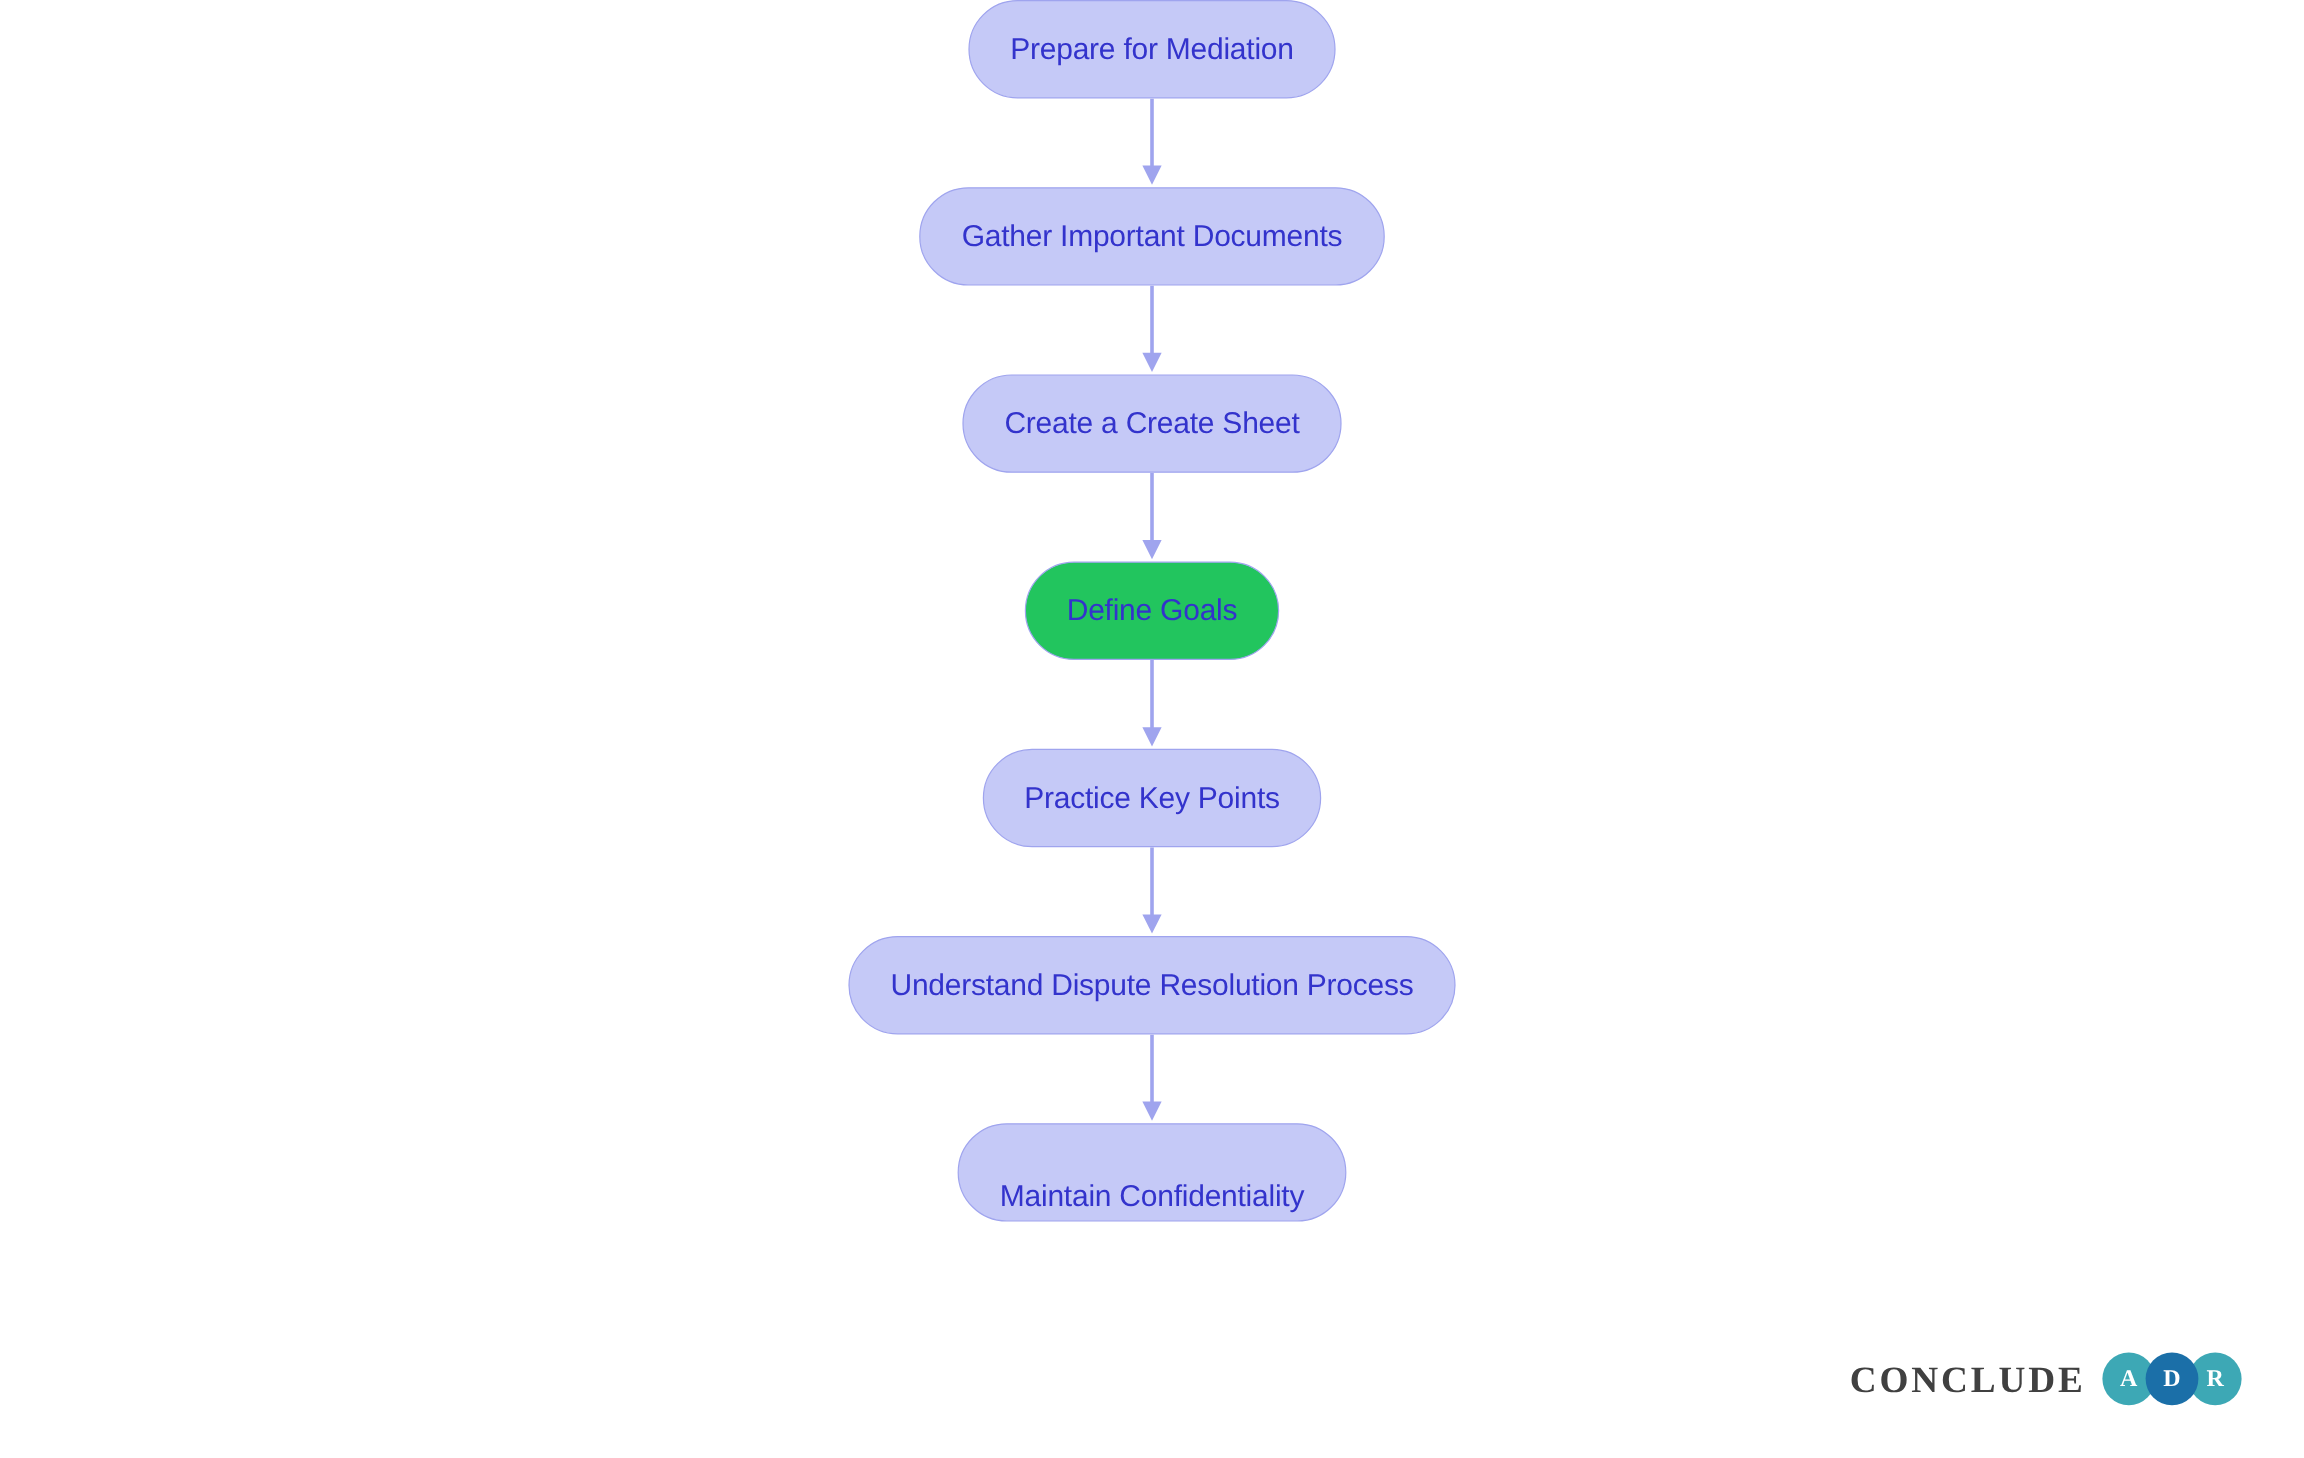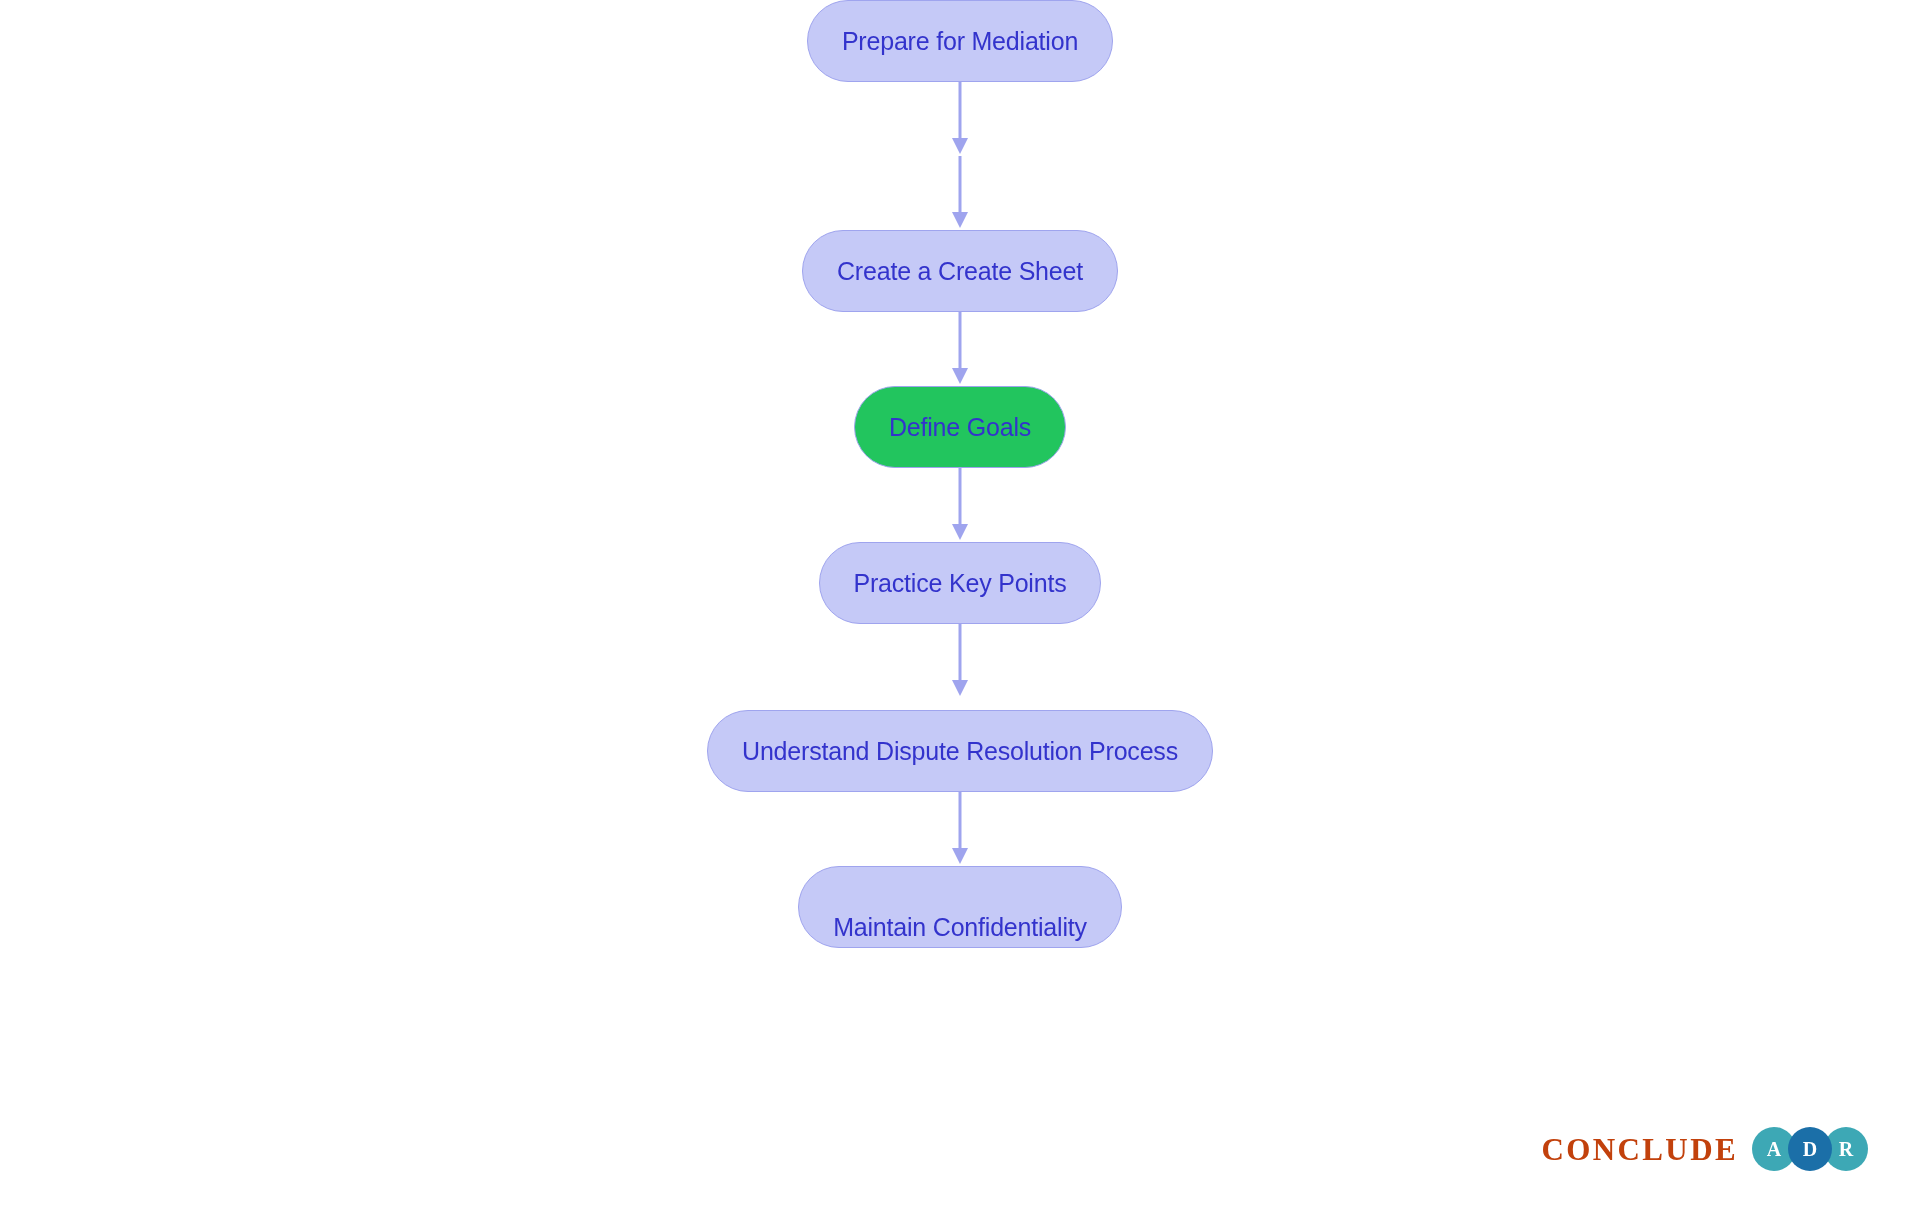--- a/index.html
+++ b/index.html
@@ -115,20 +115,25 @@
   <div id="flow">
       <div class="flow-step">
         <div class="node" style="background: rgb(197, 201, 247); border-color: rgb(159, 164, 238);">
           <span class="node-label" style="color: rgb(51, 51, 204);">Prepare for Mediation</span>
         </div>
       </div>
       <svg class="connector" viewBox="0 0 26 74">
         <line x1="13" y1="0" x2="13" y2="58" stroke="#9fa4ee" stroke-width="3"></line>
         <polygon points="5,56 21,56 13,72" fill="#9fa4ee"></polygon>
       </svg>
+      <div class="flow-step">
+        <div class="node" style="background: rgb(197, 201, 247); border-color: rgb(159, 164, 238);">
+          <span class="node-label" style="color: rgb(51, 51, 204);">Gather Important Documents</span>
+        </div>
+      </div>
       <svg class="connector" viewBox="0 0 26 74">
         <line x1="13" y1="0" x2="13" y2="58" stroke="#9fa4ee" stroke-width="3"></line>
         <polygon points="5,56 21,56 13,72" fill="#9fa4ee"></polygon>
       </svg>
       <div class="flow-step">
         <div class="node" style="background: rgb(197, 201, 247); border-color: rgb(159, 164, 238);">
           <span class="node-label" style="color: rgb(51, 51, 204);">Create a Create Sheet</span>
         </div>
       </div>
       <svg class="connector" viewBox="0 0 26 74">
@@ -147,37 +152,37 @@
       <div class="flow-step">
         <div class="node" style="background: rgb(197, 201, 247); border-color: rgb(159, 164, 238); justify-content: flex-end;">
           <span class="node-label" style="color: rgb(51, 51, 204);">Practice Key Points</span>
         </div>
       </div>
       <svg class="connector" viewBox="0 0 26 74">
         <line x1="13" y1="0" x2="13" y2="58" stroke="#9fa4ee" stroke-width="3"></line>
         <polygon points="5,56 21,56 13,72" fill="#9fa4ee"></polygon>
       </svg>
       <div class="flow-step">
-        <div class="node" style="background: rgb(197, 201, 247); border-color: rgb(159, 164, 238); margin-top: 12px;">
+        <div class="node" style="background: rgb(197, 201, 247); border-color: rgb(159, 164, 238);">
           <span class="node-label" style="color: rgb(51, 51, 204);">Understand Dispute Resolution Process</span>
         </div>
       </div>
       <svg class="connector" viewBox="0 0 26 74">
         <line x1="13" y1="0" x2="13" y2="58" stroke="#9fa4ee" stroke-width="3"></line>
         <polygon points="5,56 21,56 13,72" fill="#9fa4ee"></polygon>
       </svg>
       <div class="flow-step">
         <div class="node" style="background: rgb(197, 201, 247); border-color: rgb(159, 164, 238);">
           <span class="node-label" style="color: rgb(51, 51, 204); margin-top: 41px;">Maintain Confidentiality</span>
         </div>
       </div>
     </div>
 
   <div id="logo">
-    <div id="logo-wordmark" style="color: #c2410c; text-align: right;">CONCLUDE</div>
+    <div id="logo-wordmark" style="color: #404040; text-align: right;">CONCLUDE</div>
     <div id="logo-circles">
       <div class="logo-circle c-a" style="background: rgb(61, 168, 181);">
         <span>A</span>
       </div>
       <div class="logo-circle c-d" style="background: rgb(27, 111, 168);">
         <span>D</span>
       </div>
       <div class="logo-circle c-r" style="background: rgb(61, 168, 181);">
         <span>R</span>
       </div>

